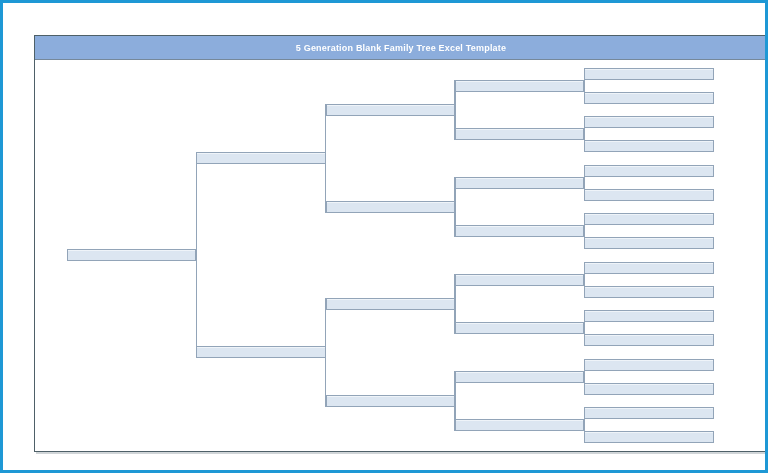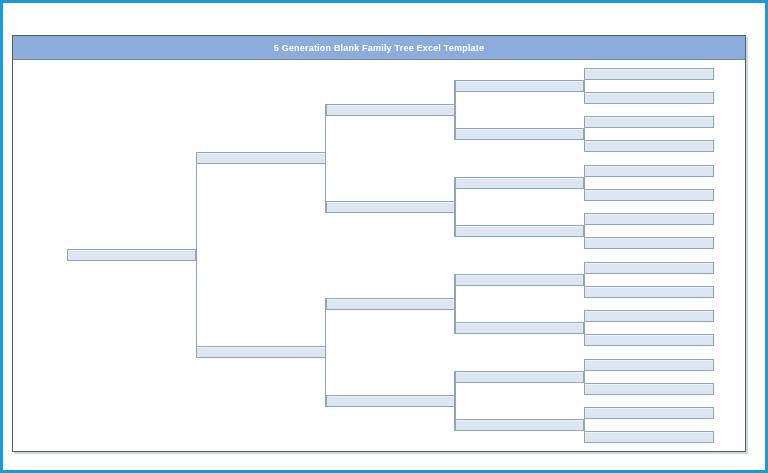--- a/index.html
+++ b/index.html
@@ -12,21 +12,21 @@
     position: relative;
     width: 768px;
     height: 473px;
     box-sizing: border-box;
     background: var(--page-bg, #ffffff);
     border: 3px solid var(--outer, #1e98d5);
     overflow: hidden;
   }
   .frame {
     position: absolute;
-    left: 9px;
+    left: 31px;
     top: 32px;
     width: 734px;
     height: 417px;
     box-sizing: border-box;
     background: #ffffff;
     border: 1px solid #4e6068;
     box-shadow: 2px 2px 0 rgba(150, 162, 168, 0.45);
   }
   .header-bar {
     position: absolute;

